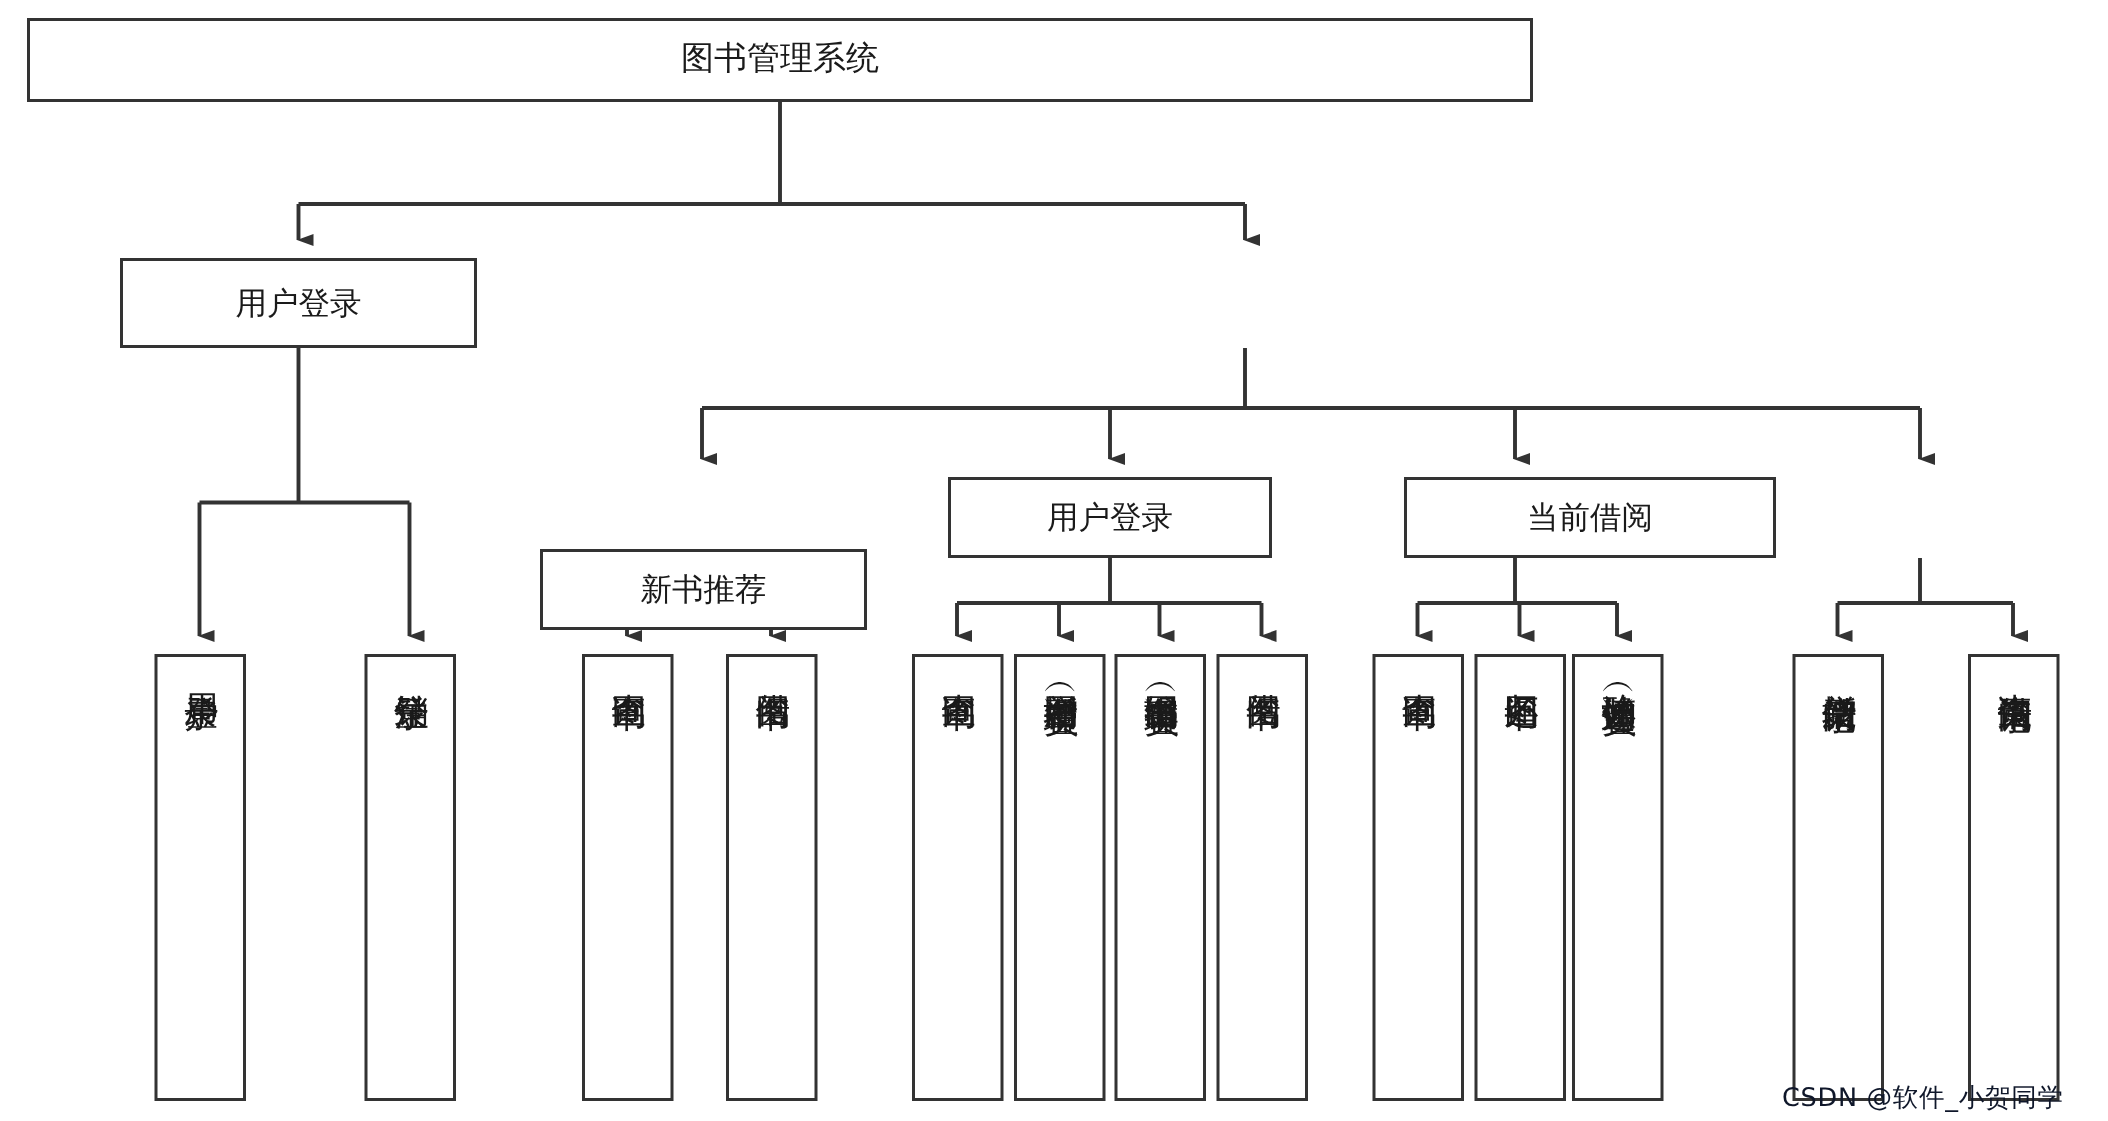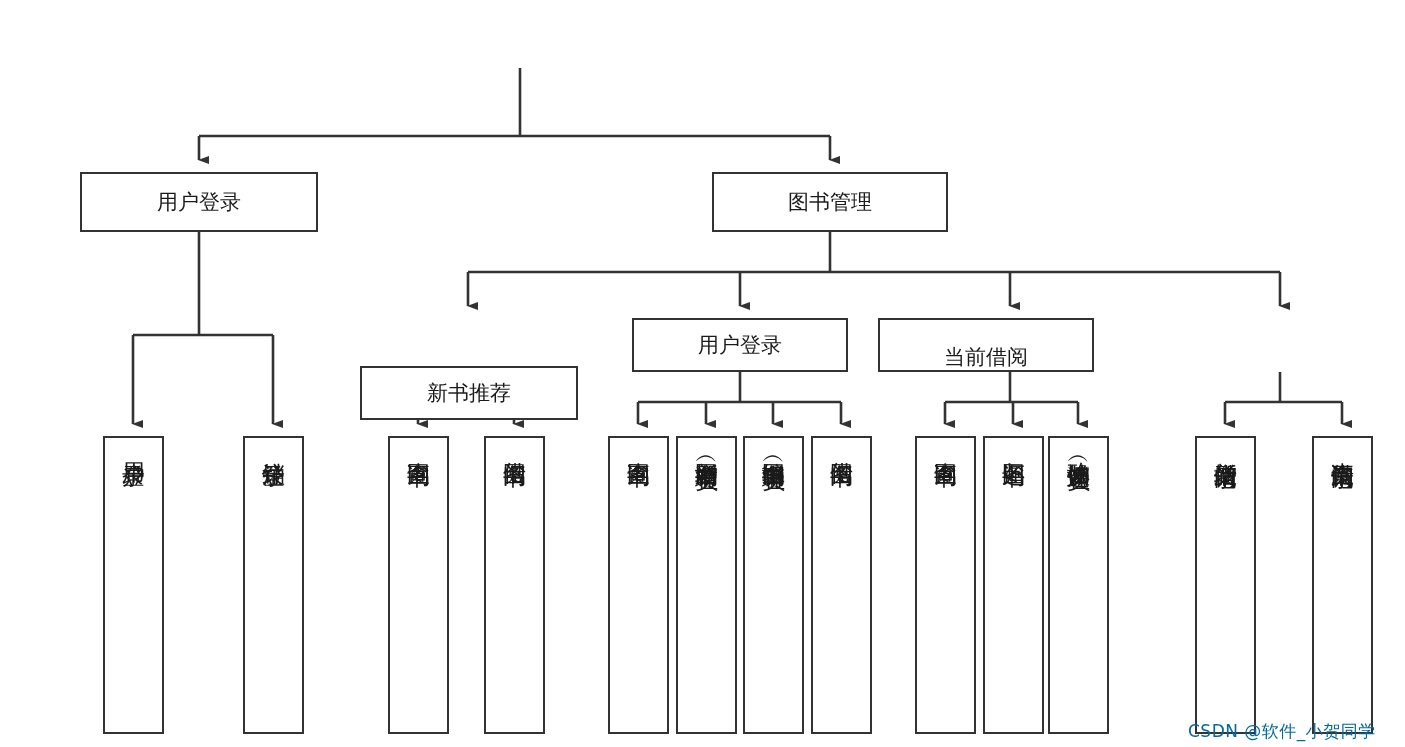--- a/index.html
+++ b/index.html
@@ -61,21 +61,21 @@
     font-size: 23px;
     line-height: 1.08;
     letter-spacing: 1px;
     white-space: nowrap;
   }
   .watermark {
     position: absolute;
     left: 1188px;
     top: 720px;
     font-size: 17px;
-    color: #0369a1;
+    color: #0f172a;
     white-space: nowrap;
     letter-spacing: 0.5px;
   }
 </style>
 </head>
 <body>
 
 <div id="diagram-root">
 
   <svg id="edge-layer" viewBox="0 0 1405 747" width="1405" height="747" xmlns="http://www.w3.org/2000/svg">
@@ -121,35 +121,35 @@
       <path d="M1013,402 L1013,424" marker-end="url(#arrowhead)"></path>
       <path d="M1078,402 L1078,424" marker-end="url(#arrowhead)"></path>
 
       <path d="M1280,372 L1280,402"></path>
       <path d="M1225,402 L1342,402"></path>
       <path d="M1225,402 L1225,424" marker-end="url(#arrowhead)"></path>
       <path d="M1342,402 L1342,424" marker-end="url(#arrowhead)"></path>
     </g>
   </svg>
 
+  <div class="node horiz root" style="left:18px; top:12px; width:1004px; height:56px;">
+    <span class="node-label">图书管理系统</span>
+  </div>
 
   <div class="node horiz" style="left:80px; top:172px; width:238px; height:60px;">
     <span class="node-label">用户登录</span>
-  </div>
-  <div class="node horiz" style="left:712px; top:172px; width:236px; height:60px;">
-    <span class="node-label">图书管理</span>
   </div>
 
   <div class="node horiz" style="left:360px; top:318px; width:218px; height:54px;margin-top:48px;">
     <span class="node-label">新书推荐</span>
   </div>
   <div class="node horiz" style="left:632px; top:318px; width:216px; height:54px;">
     <span class="node-label">用户登录</span>
   </div>
-  <div class="node horiz" style="left:878px; top:318px; width:216px; height:54px;align-items:flex-end;">
+  <div class="node horiz" style="left:936px; top:318px; width:248px; height:54px;">
     <span class="node-label">当前借阅</span>
   </div>
 
   <div class="node vert" style="left:103px; top:436px; width:61px; height:298px;">
     <span class="node-label">用户登录</span>
   </div>
   <div class="node vert" style="left:243px; top:436px; width:61px; height:298px;">
     <span class="node-label">注销登录</span>
   </div>
 

